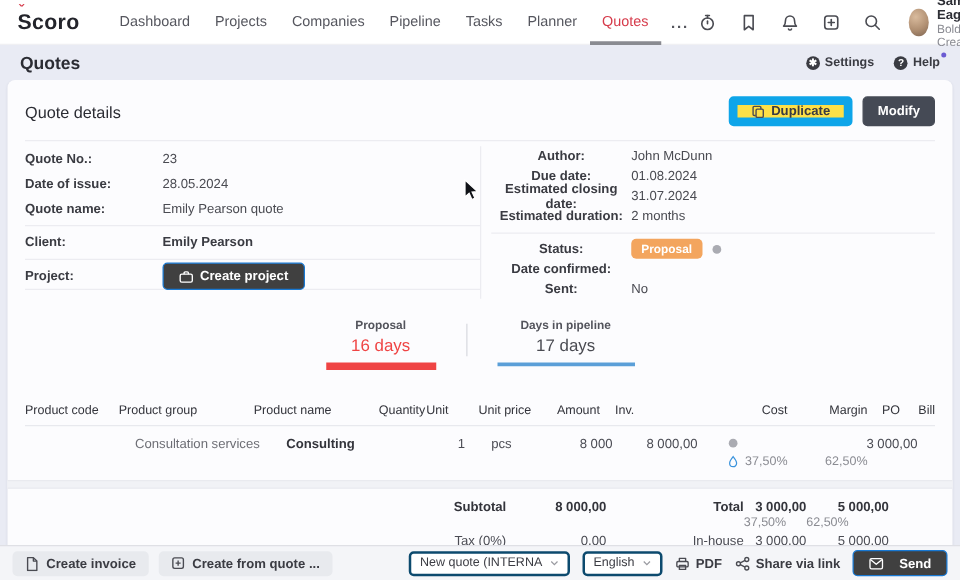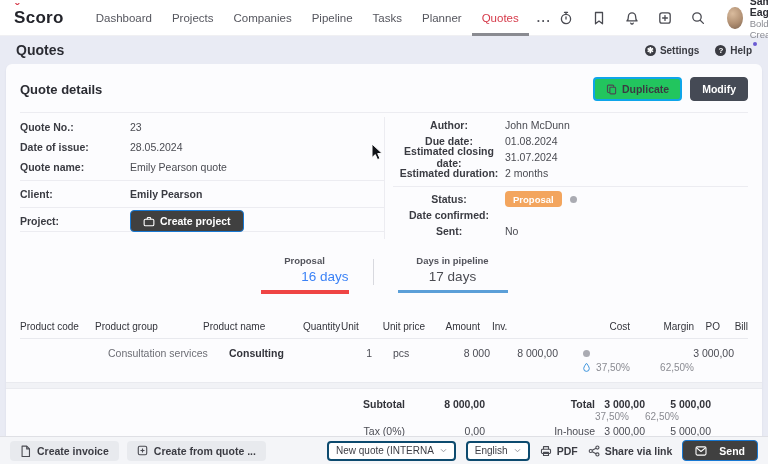--- a/index.html
+++ b/index.html
@@ -34,25 +34,25 @@
   .pagebar-btn { display:flex; align-items:center; gap:4px; font-size:10px; font-weight:bold;
     color:#3a3b42; cursor:pointer; position:relative; }
   .gear-glyph { width:11px; height:11px; border-radius:50%; background:#3a3b42; color:#fff;
     font-size:8px; display:flex; align-items:center; justify-content:center; }
   .help-dot { position:absolute; top:-3px; right:-5px; width:4px; height:4px; border-radius:50%; background:#6b5bd2; }
 
   
   .card { position:absolute; top:64px; left:6px; width:756px; bottom:0; background:#fcfcfe;
     border-radius:6px 6px 0 0; box-shadow:0 1px 2px rgba(40,44,70,.08); padding:0 14px; }
   .section-head { display:flex; align-items:center; padding-top:13px; }
-  .section-title { font-size:13px; font-weight:bold; color:#2b2c33;text-align:right; }
+  .section-title { font-size:13px; font-weight:normal; color:#2b2c33;text-align:right; }
   .head-actions { margin-left:auto; display:flex; gap:8px; }
   .btn { display:inline-flex; align-items:center; justify-content:center; gap:5px; height:24px;
     padding:0 11px; border-radius:4px; font-size:10.5px; font-weight:bold; cursor:pointer; white-space:nowrap; }
-  .btn-light { background:#22c55e; border:2px solid #0ea5e9; color:#3a3b42; }
+  .btn-light { background:#fde047; border:7px solid #0ea5e9; color:#3a3b42; }
   .btn-dark { background:#454a55; color:#ffffff; border:1px solid #454a55; }
   .btn-blue { background:#404040; color:#ffffff; border:1px solid #1878d2; }
   .hr { border-bottom:1px solid #ececf1; }
   .card > .hr.top { margin-top:11px; }
 
   
   .fields { display:grid; grid-template-columns:364px 364px; margin-top:4px; }
   .col-right { border-left:1px solid #ececf1; padding-left:8px; }
   .frow { display:flex; align-items:center; }
   .col-left .frow { height:20px; }
@@ -67,21 +67,21 @@
   .badge { display:inline-block; background:#f3a55e; color:#fff; font-size:9.5px; font-weight:bold;
     padding:2.5px 8px; border-radius:4px; }
   .dot { width:7px; height:7px; border-radius:50%; background:#aaabb2; display:inline-block; }
   .ml8 { margin-left:8px; }
 
   
   .stats { margin-top:16px; display:flex; justify-content:center; align-items:flex-start; gap:18px; }
   .stat { text-align:center; padding:0 6px; cursor:pointer; }
   .stat-label { font-size:9.5px; font-weight:bold; color:#53545c; }
   .stat-value { font-size:13.5px; margin-top:3px; padding-bottom:6px; }
-  .stat-orange .stat-value { color:#3b82f6; width:88px; border-bottom:4px solid #ef4444;text-align:right; }
+  .stat-orange .stat-value { color:#ef4444; width:88px; border-bottom:6px solid #ef4444; }
   .stat-blue  .stat-value { color:#4a4b52; width:110px; border-bottom:3px solid #5b9fd8; }
   .stat-divider { width:1px; height:26px; background:#d8d9df; margin-top:4px; }
 
   
   .tgrid { display:grid; grid-template-columns:75px 108px 100px 30px 45px 47px 55px 38px 112px 64px 26px 28px;
     align-items:baseline; }
   .thead { margin-top:27px; padding-bottom:6px; border-bottom:1px solid #e8e9ee; }
   .th { font-size:10px; font-weight:normal; color:#33343b; white-space:nowrap; }
   .t-r { text-align:right; } .t-pl { padding-left:8px; } .t-pl12 { padding-left:12px; }
   .trow { padding-top:8px; font-size:10.5px; color:#4b4c54;gap:13px; }

